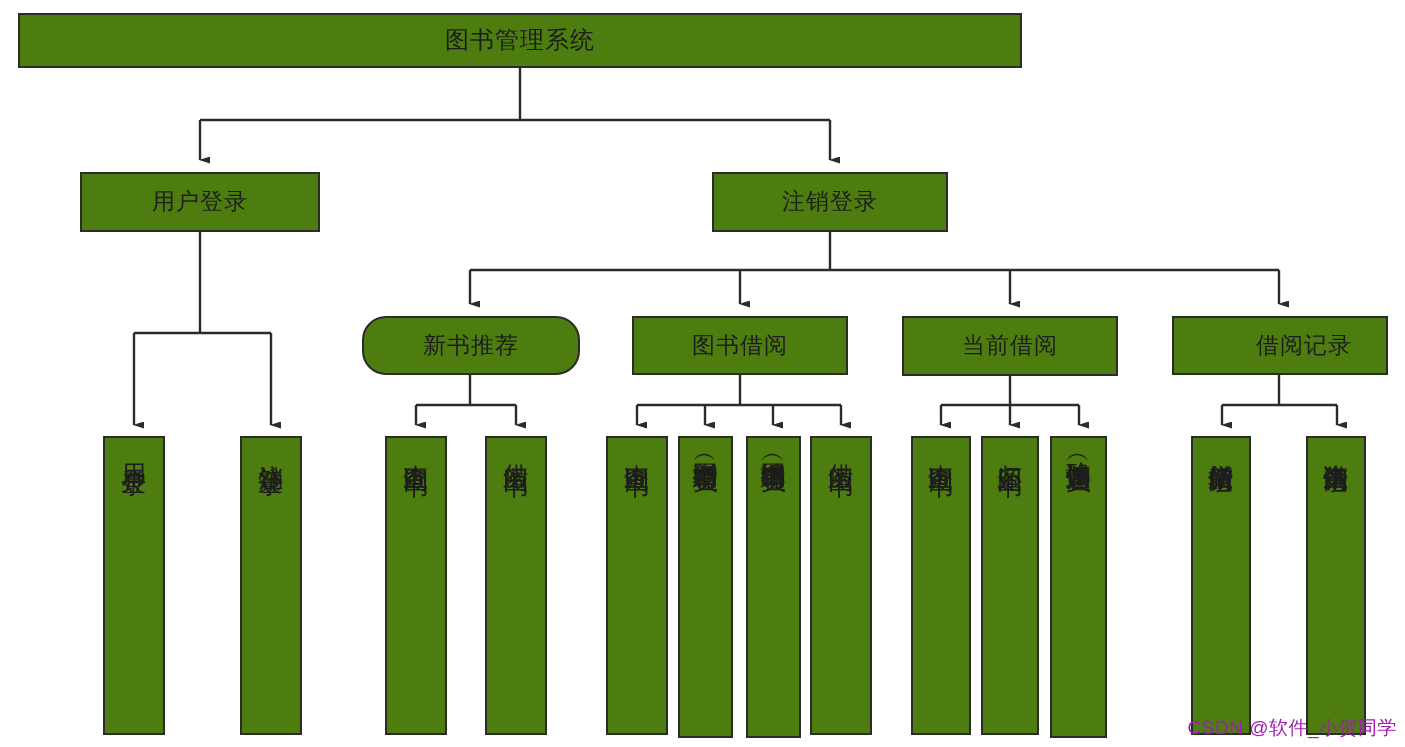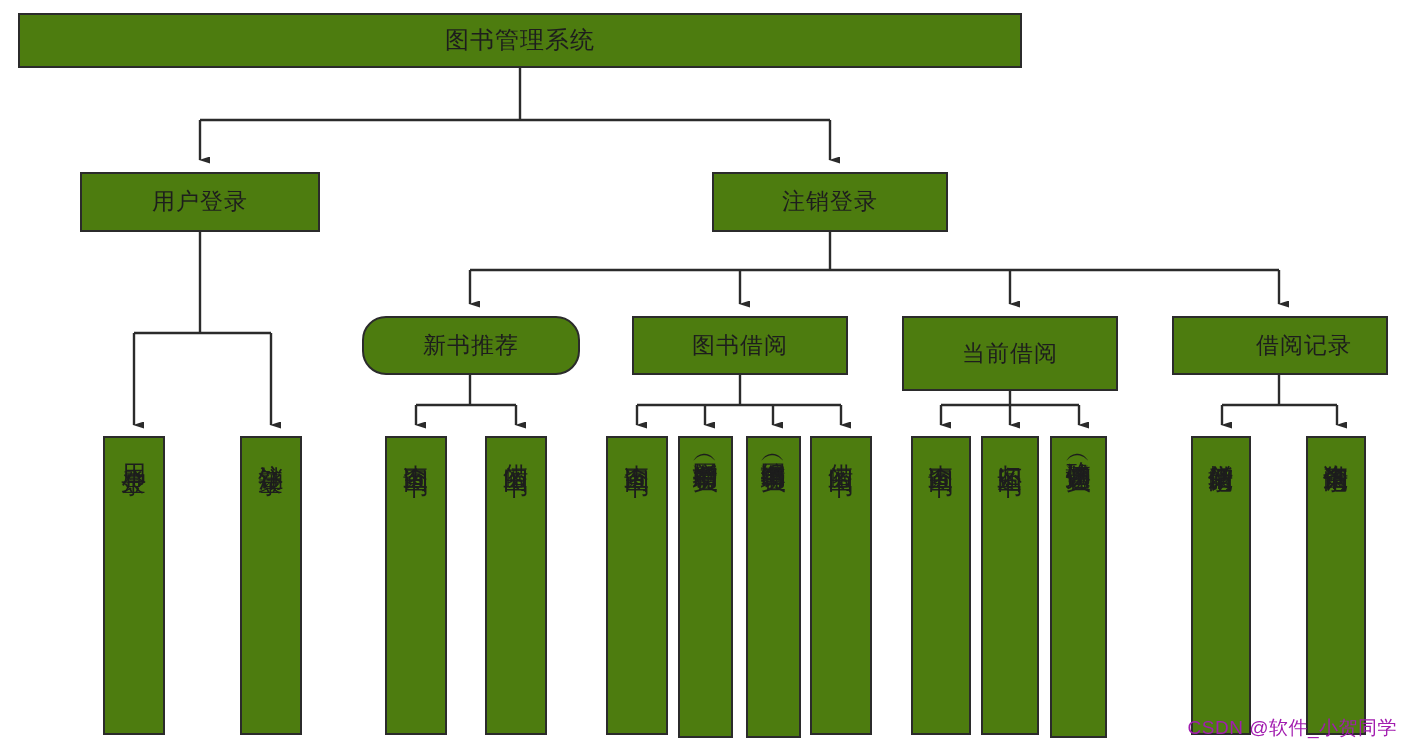--- a/index.html
+++ b/index.html
@@ -126,21 +126,21 @@
     </g>
   </svg>
 
   <div class="node horiz root" style="left:18px; top:13px; width:1004px; height:55px;">图书管理系统</div>
 
   <div class="node horiz" style="left:80px; top:172px; width:240px; height:60px;">用户登录</div>
   <div class="node horiz" style="left:712px; top:172px; width:236px; height:60px;">注销登录</div>
 
   <div class="node horiz" style="left:362px; top:316px; width:218px; height:59px;border-radius:24px;">新书推荐</div>
   <div class="node horiz" style="left:632px; top:316px; width:216px; height:59px;">图书借阅</div>
-  <div class="node horiz" style="left:902px; top:316px; width:216px; height:75px;">当前借阅</div>
+  <div class="node horiz" style="left:902px; top:316px; width:216px; height:60px;">当前借阅</div>
   <div class="node horiz" style="left:1172px; top:316px; width:216px; height:59px;padding-left:48px;">借阅记录</div>
 
   <div class="node vert" style="left:103px; top:436px; width:62px; height:299px;">
     <span class="vtext">用户登录</span>
   </div>
   <div class="node vert" style="left:240px; top:436px; width:62px; height:299px;">
     <span class="vtext">注销登录</span>
   </div>
 
   <div class="node vert" style="left:385px; top:436px; width:62px; height:299px;">

